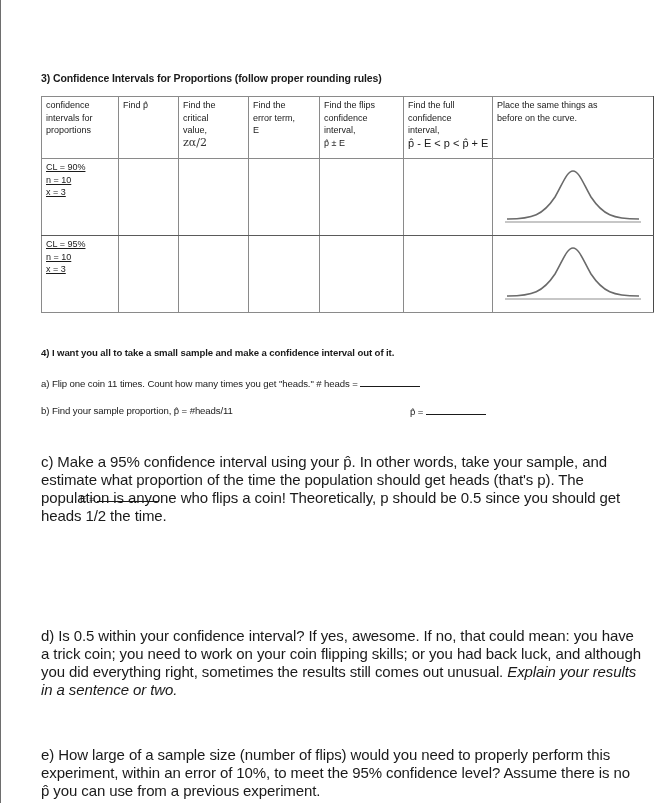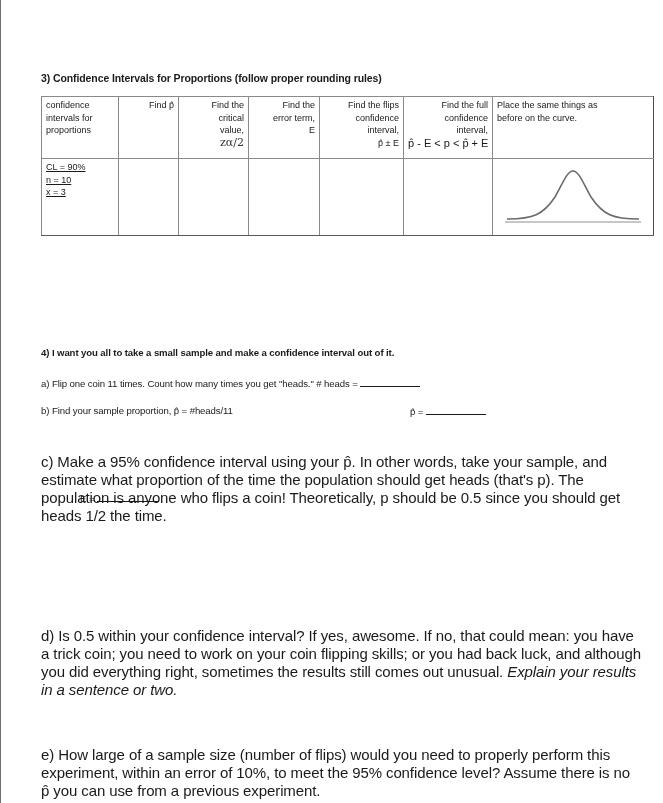--- a/index.html
+++ b/index.html
@@ -15,21 +15,21 @@
     }
     table.ci {
       position: absolute; left: 41px; top: 96px; width: 612px;
       border-collapse: collapse; table-layout: fixed;
       font-size: 9px; line-height: 12.6px;
     }
     table.ci td {
       border: 1px solid #8a8a8a; vertical-align: top; padding: 2px 4px; overflow: hidden;
     }
     table.ci tr.hdr td { height: 57px; }
-    table.ci tr.hdr td.c { text-align: right; }
+    table.ci tr.hdr td.c { text-align: left; }
     table.ci tr.row td { height: 72px; text-decoration: underline; }
     table.ci tr.row1 td { border-bottom: 1.5px solid #5a5a5a; }
     table.ci td.last { border-right: 1.5px solid #4a4a4a; }
     .sub { font-size: 11px; font-family: "DejaVu Serif", serif; color: #333; }
     .curve { display: block; margin: 4px auto 0 auto; }
     .line-block div { white-space: nowrap; }
 
     .txt { position: absolute; left: 41px; font-size: 9.6px; white-space: nowrap; letter-spacing: -0.1px; }
     .bold { font-weight: bold; }
     .para { position: absolute; left: 41px; width: 600px; font-size: 15px; line-height: 18px; letter-spacing: -0.1px; margin-top: 24px; }
@@ -109,20 +109,38 @@
       <td></td>
       <td></td>
       <td class="last">
         <svg class="curve" width="140" height="62" viewBox="0 0 140 62">
           <line x1="2" y1="57" x2="138" y2="57" stroke="#b5b5b5" stroke-width="1.5"></line>
           <path d="M4,54 C30,54 40,50 52,32 C60,18 64,6 70,6 C76,6 80,18 88,32 C100,50 110,54 136,54" fill="none" stroke="#6a6a6a" stroke-width="1.6"></path>
         </svg>
       </td>
     </tr>
 
+    <tr class="row">
+      <td>
+        <div>CL = 95%</div>
+        <div>n = 10</div>
+        <div>x = 3</div>
+      </td>
+      <td></td>
+      <td></td>
+      <td></td>
+      <td></td>
+      <td></td>
+      <td class="last">
+        <svg class="curve" width="140" height="62" viewBox="0 0 140 62">
+          <line x1="2" y1="57" x2="138" y2="57" stroke="#b5b5b5" stroke-width="1.5"></line>
+          <path d="M4,54 C30,54 40,50 52,32 C60,18 64,6 70,6 C76,6 80,18 88,32 C100,50 110,54 136,54" fill="none" stroke="#6a6a6a" stroke-width="1.6"></path>
+        </svg>
+      </td>
+    </tr>
   </tbody>
     </table>
 
   <div class="txt bold" style="top:347px">4) I want you all to take a small sample and make a confidence interval out of it.</div>
 
   <div class="txt" style="top:377px">
     <span>a) Flip one coin 11 times.  Count how many times you get "heads."  # heads =</span>
     <span class="blank" style="width:60px"></span>
   </div>
 

